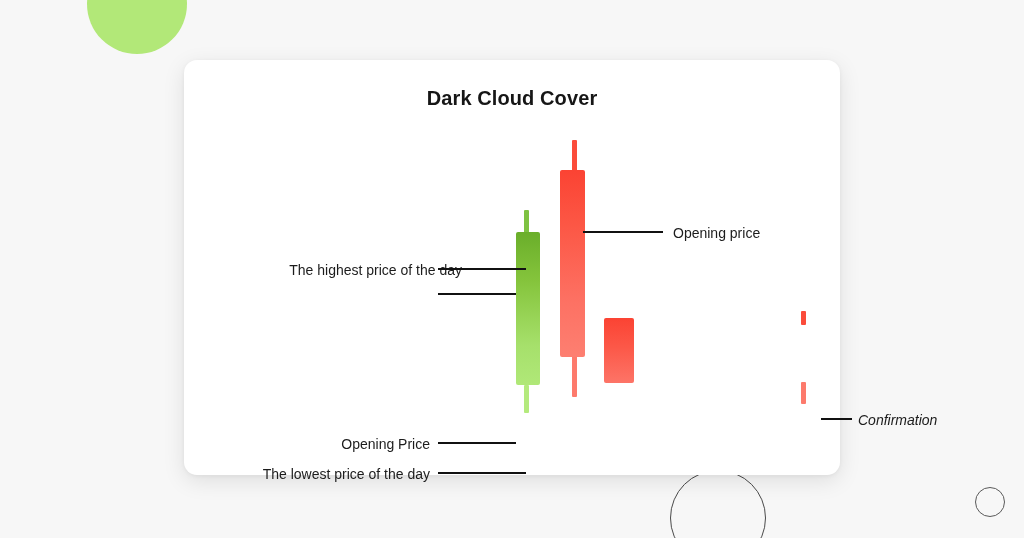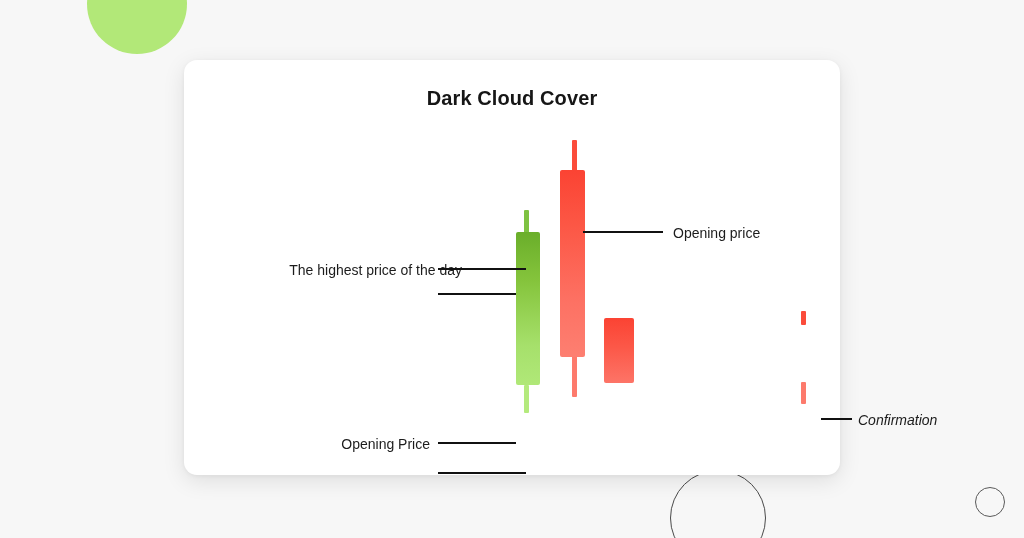--- a/index.html
+++ b/index.html
@@ -165,20 +165,21 @@
     <div class="body c3-body"></div>
 
     <div class="ann-label right-align lbl-high">The highest price of the day</div>
     <div class="ann-line line-high"></div>
 
     <div class="ann-line line-close"></div>
 
     <div class="ann-label right-align lbl-open">Opening Price</div>
     <div class="ann-line line-open"></div>
 
+    <div class="ann-label right-align lbl-low">The lowest price of the day</div>
     <div class="ann-line line-low"></div>
 
     <div class="ann-line line-openprice"></div>
     <div class="ann-label lbl-openprice">Opening price</div>
 
     <div class="ann-line line-confirm"></div>
     <div class="ann-label lbl-confirm">Confirmation</div>
 
   </div>
 </div>

